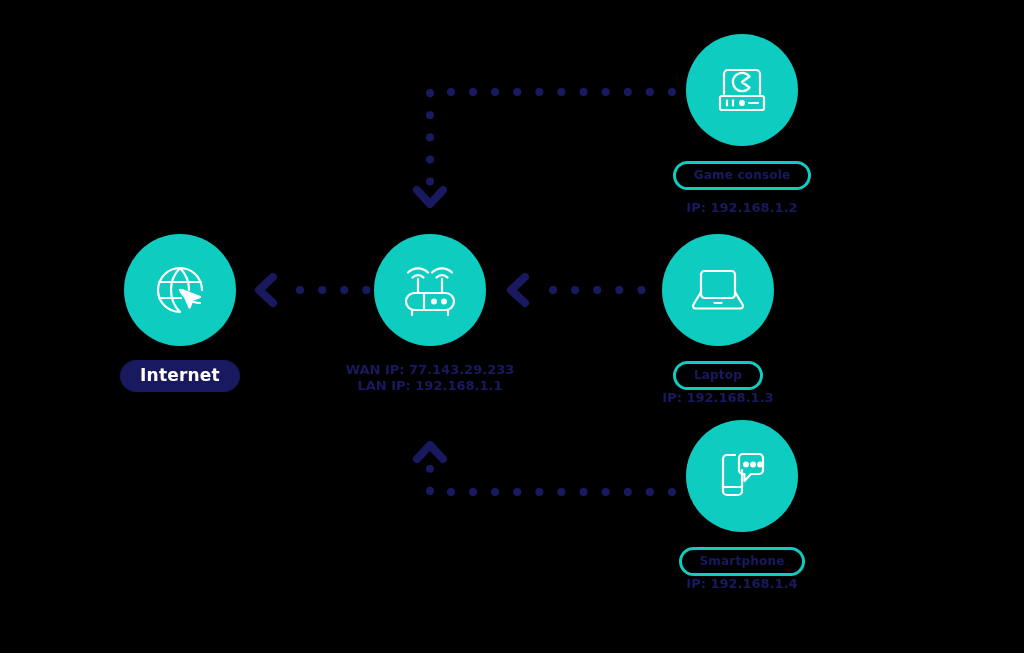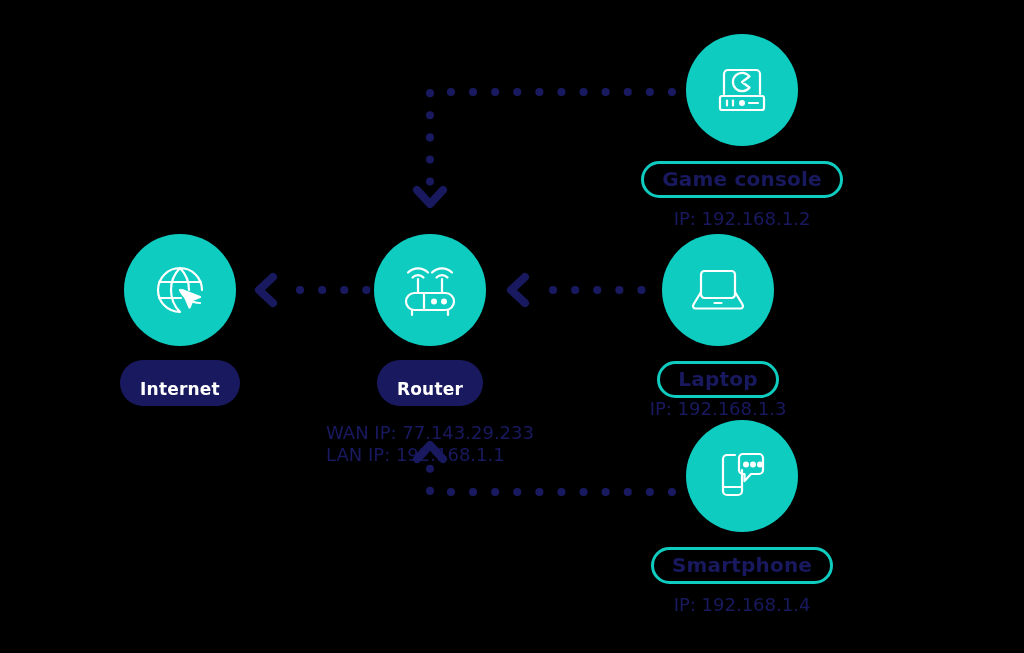--- a/index.html
+++ b/index.html
@@ -6,26 +6,26 @@
   body{width:1024px;height:653px;position:relative;overflow:hidden;
        font-family:"DejaVu Sans","Liberation Sans",sans-serif;}
   .stage{position:absolute;inset:0;width:1024px;height:653px;}
 
   .node{position:absolute;display:flex;flex-direction:column;align-items:center;}
   .circle{border-radius:50%;display:flex;align-items:center;justify-content:center;}
   .circle svg{display:block;}
 
   .pill{display:inline-flex;align-items:center;justify-content:center;
         border-radius:999px;font-weight:bold;white-space:nowrap;line-height:1;}
-  .pill-solid{background:#191960;color:#ffffff;padding:21px 20px 8px;font-size:17px;
+  .pill-solid{background:#191960;color:#ffffff;padding:7px 20px 8px;font-size:17px;
               letter-spacing:.2px;}
   .pill-outline{background:transparent;color:#191960;border:3px solid #0FCCC0;
-                padding:5px 18px 6px;font-size:20px;letter-spacing:.2px;justify-content:flex-end;}
+                padding:5px 18px 6px;font-size:12px;letter-spacing:.2px;justify-content:flex-end;}
 
-  .ip{color:#191960;font-weight:normal;font-size:18px;
+  .ip{color:#191960;font-weight:bold;font-size:13px;text-align:center;
       line-height:1.22;white-space:nowrap;}
 
   .conn{position:absolute;left:0;top:0;width:1024px;height:653px;
         pointer-events:none;overflow:visible;}
 </style>
 </head>
 <body>
 
 <div class="stage">
 
@@ -82,23 +82,20 @@
           <circle cx="45" cy="40.5" r="1.9" fill="#ffffff"></circle>
           <line x1="19" y1="18" x2="19" y2="32"></line>
           <line x1="43" y1="18" x2="43" y2="32"></line>
           <path d="M13.5 16.5a7.5 7.5 0 0 1 11 0"></path>
           <path d="M9 11.5a14 14 0 0 1 20 0"></path>
           <path d="M37.5 16.5a7.5 7.5 0 0 1 11 0"></path>
           <path d="M33 11.5a14 14 0 0 1 20 0"></path>
         </svg>
       </span>
     </div>
-    <div class="pill pill-solid" style="margin-top:14px;">
-      <span>Router</span>
-    </div>
     <div class="ip" style="margin-top:16px;">
       <div>WAN IP: 77.143.29.233</div>
       <div>LAN IP: 192.168.1.1</div>
     </div>
   </div>
 
   <div class="node" style="left:686px;top:34px;width:112px;">
     <div class="circle" style="width:112px;height:112px;background:#0FCCC0;">
       <span>
         <svg width="60" height="60" viewBox="0 0 60 60" fill="none" stroke="#ffffff" stroke-width="2.2" stroke-linecap="round" stroke-linejoin="round">
@@ -143,16 +140,16 @@
           <path d="M31 8h16a4 4 0 0 1 4 4v12a4 4 0 0 1-4 4h-8l-6.5 7v-7H31a4 4 0 0 1-4-4V12a4 4 0 0 1 4-4z"></path>
           <circle cx="34" cy="18.5" r="1.9" fill="#ffffff"></circle>
           <circle cx="41" cy="18.5" r="1.9" fill="#ffffff"></circle>
           <circle cx="48" cy="18.5" r="1.9" fill="#ffffff"></circle>
         </svg>
       </span>
     </div>
     <div class="pill pill-outline" style="margin-top:15px;">
       <span>Smartphone</span>
     </div>
-    <div class="ip" style="margin-top:10px;">IP: 192.168.1.4</div>
+    <div class="ip" style="">IP: 192.168.1.4</div>
   </div>
 
 </div>
 
 </body></html>

